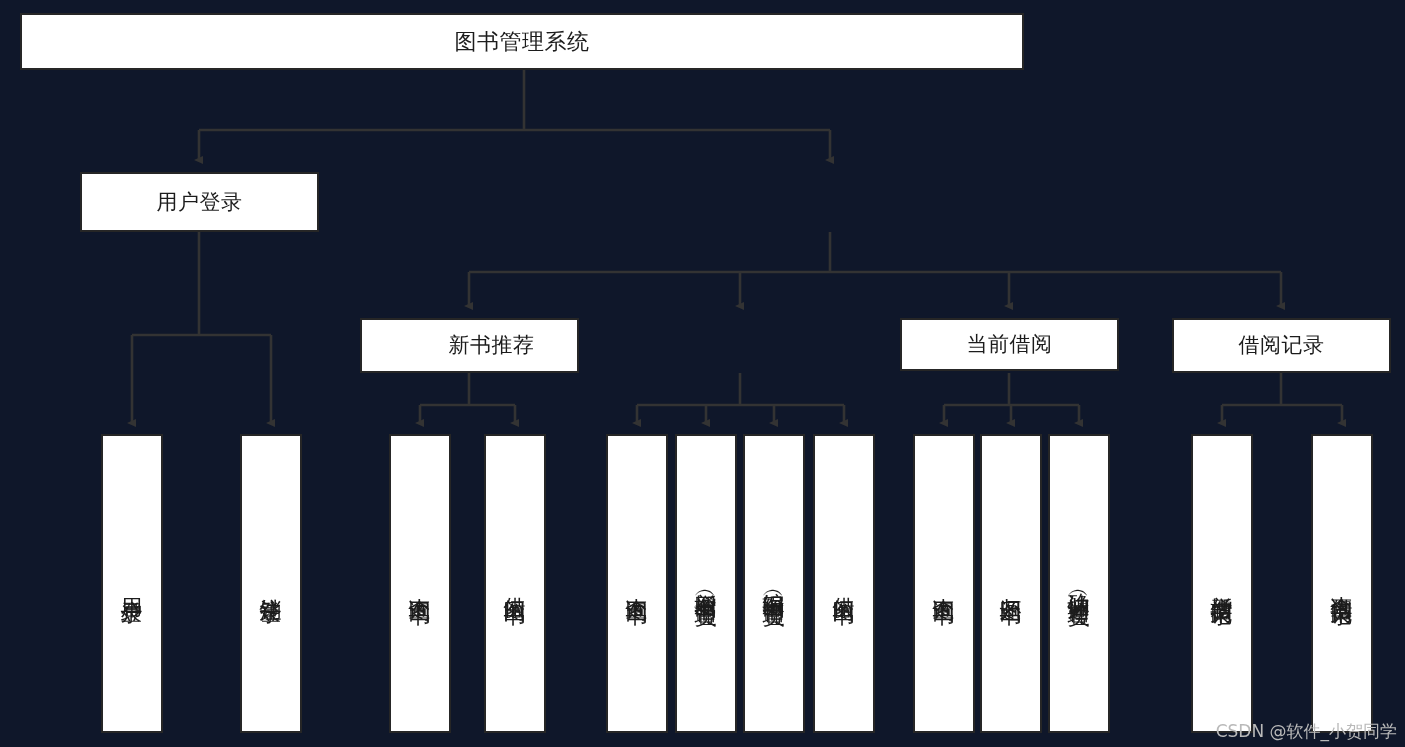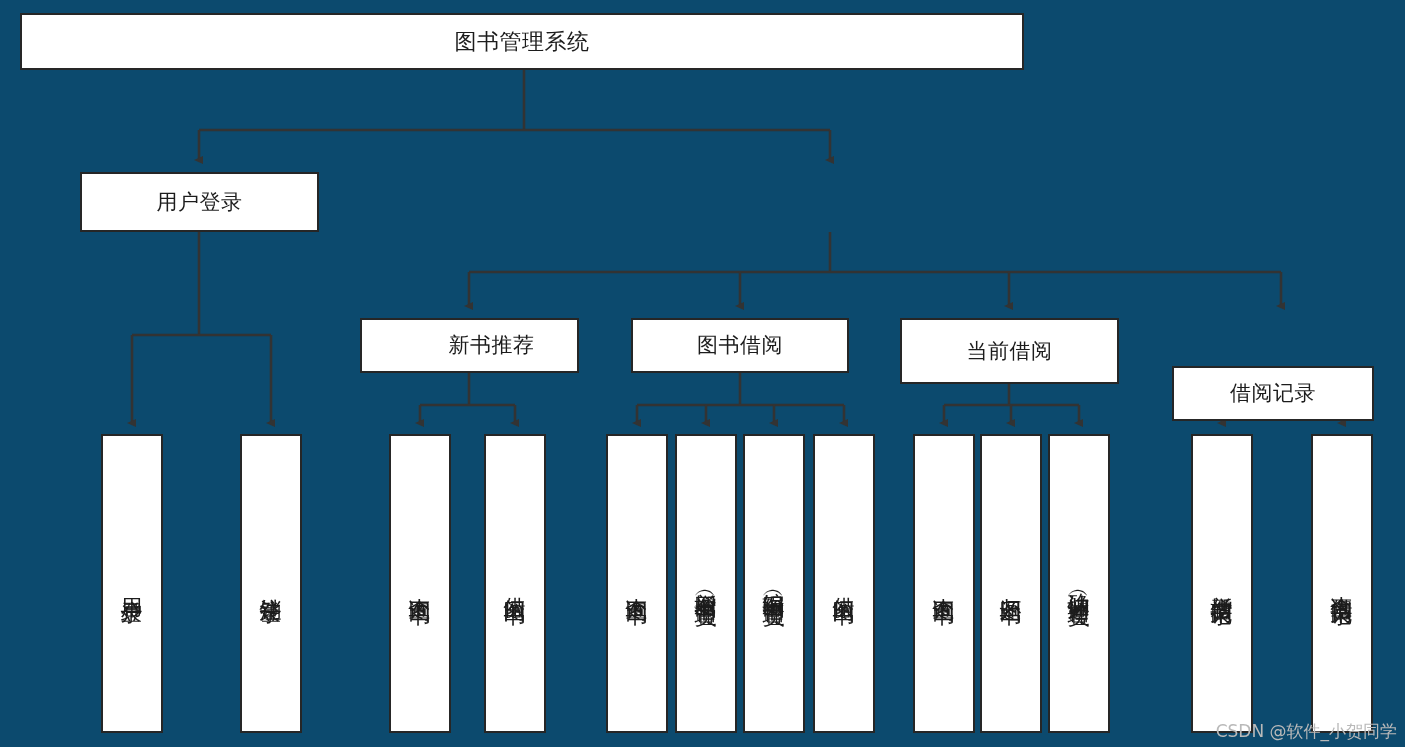--- a/index.html
+++ b/index.html
@@ -5,21 +5,21 @@
 <style>
   html,body{margin:0;padding:0;background:#ffffff;}
   body{
     font-family:"DejaVu Sans","Liberation Sans",sans-serif;
     color:#1a1a1a;
   }
   #canvas{
     position:relative;
     width:1405px;
     height:747px;
-    background:#0c4a6e;
+    background:#0f172a;
     overflow:hidden;
   }
   #edges{
     position:absolute;
     left:0; top:0;
     width:1405px; height:747px;
     pointer-events:none;
   }
   .node{
     position:absolute;
@@ -128,27 +128,24 @@
     <span class="label">图书管理系统</span>
   </div>
 
   <div class="node horiz" style="left:80px;top:172px;width:239px;height:60px;">
     <span class="label">用户登录</span>
   </div>
 
   <div class="node horiz" style="left:360px;top:318px;width:219px;height:55px;padding-left:44px;">
     <span class="label">新书推荐</span>
   </div>
-  <div class="node horiz" style="left:631px;top:318px;width:218px;height:55px;">
-    <span class="label">图书借阅</span>
-  </div>
-  <div class="node horiz" style="left:900px;top:318px;width:219px;height:66px;">
+  <div class="node horiz" style="left:900px;top:318px;width:219px;height:53px;">
     <span class="label">当前借阅</span>
   </div>
-  <div class="node horiz" style="left:1172px;top:318px;width:202px;height:55px;margin-top:48px;">
+  <div class="node horiz" style="left:1172px;top:318px;width:219px;height:55px;">
     <span class="label">借阅记录</span>
   </div>
 
   <div class="node vert" style="left:101px;top:434px;width:62px;height:299px;">
     <span class="label">用户登录</span>
   </div>
   <div class="node vert" style="left:240px;top:434px;width:62px;height:299px;">
     <span class="label">注销登录</span>
   </div>
 

